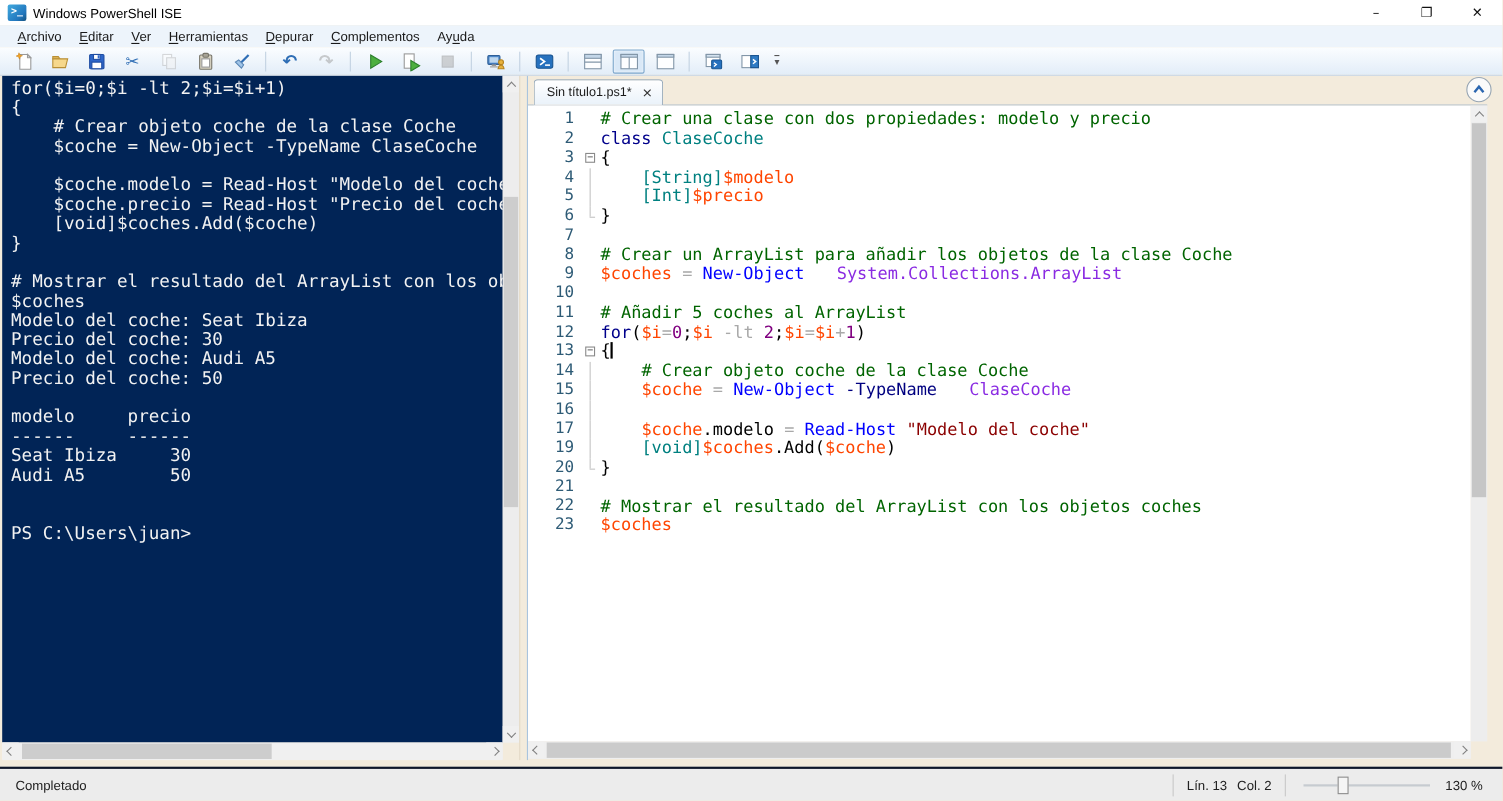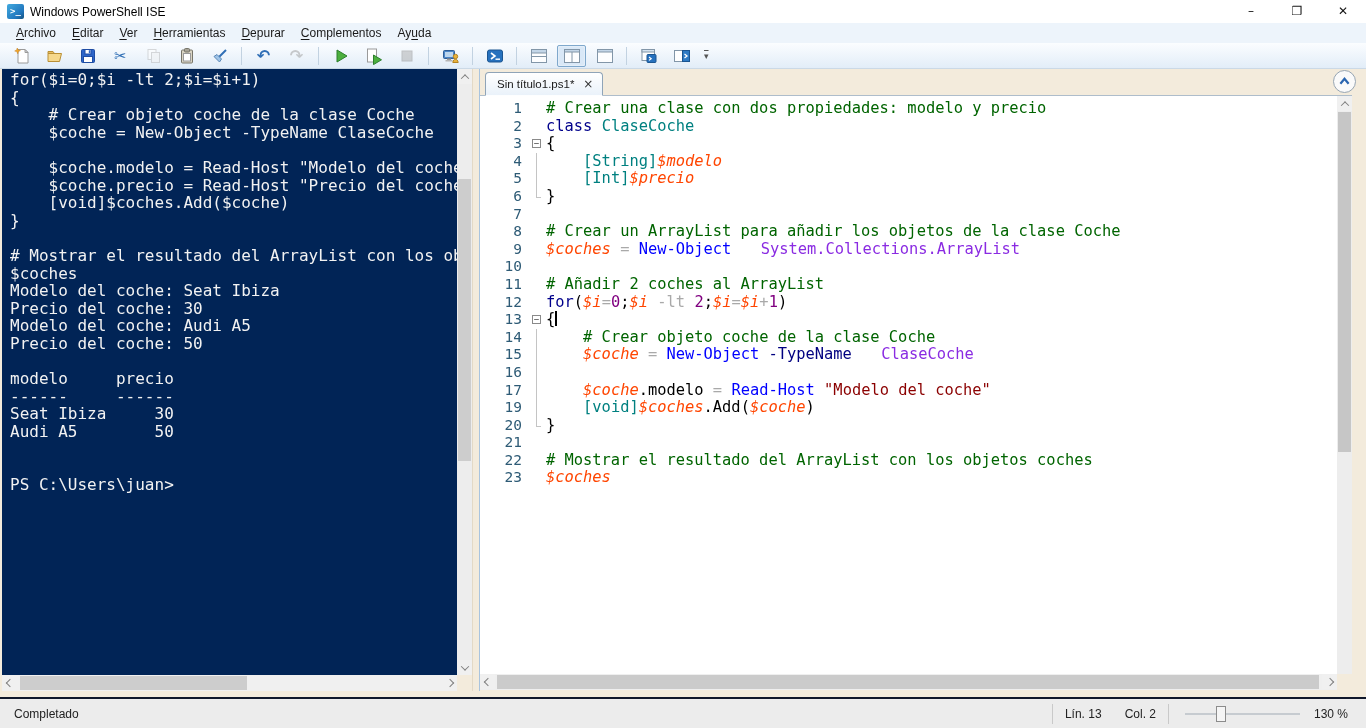--- a/index.html
+++ b/index.html
@@ -73,37 +73,37 @@
           font-size:15.4px;line-height:17.6px;white-space:pre;}
   .ln{width:50px;flex:none;text-align:right;padding-right:8px;color:#2E5B76;font-size:14.5px;}
   .fold{width:16px;flex:none;position:relative;}
   .fold-box{position:absolute;left:2px;top:4px;width:9px;height:9px;border:1px solid #8a8a8a;background:#fff;
             font:9px/7px "DejaVu Sans Mono",monospace;text-align:center;color:#444;}
   .fold.g-mid::before{content:"";position:absolute;left:6px;top:0;bottom:0;width:1px;background:#C4C4C4;}
   .fold.g-end::before{content:"";position:absolute;left:6px;top:0;height:9px;width:1px;background:#C4C4C4;}
   .fold.g-end::after{content:"";position:absolute;left:6px;top:9px;width:5px;height:1px;background:#C4C4C4;}
   .code{flex:1;}
   .caret{display:inline-block;width:1.5px;height:15px;background:#000;vertical-align:-2px;}
-  .cm{color:var(--tk-cm);} .kw{color:var(--tk-kw);} .cmd{color:var(--tk-cmd);} .var{color:var(--tk-var);font-style:italic;}
+  .cm{color:var(--tk-cm);} .kw{color:var(--tk-kw);} .cmd{color:var(--tk-cmd);} .var{color:var(--tk-var);}
   .str{color:var(--tk-str);} .op{color:var(--tk-op);} .num{color:var(--tk-num);} .ty{color:var(--tk-ty);}
   .arg{color:var(--tk-arg);margin-left:20px;} .par{color:var(--tk-par);} .pl{color:var(--tk-pl);}
 
   #editor-vsb{left:857px;top:27px;height:578px;background:#EDEDED;}
   #editor-hsb{left:0;top:605px;width:857px;background:#EFEFEF;}
 
   #collapse-btn{position:absolute;left:1333px;top:70px;width:23px;height:23px;border-radius:50%;
                 background:#FAFAFA;border:1px solid #97A5B2;display:flex;align-items:center;justify-content:center;}
 
   
   #statusbar{position:absolute;left:0;top:697px;width:1366px;height:31px;background:var(--status-bg);
              border-top:2px solid #0f172a;display:flex;align-items:center;font-size:12px;color:#222;}
   #status-text{padding-left:14px;}
   #status-right{margin-left:auto;display:flex;align-items:center;padding-right:18px;}
   .st-sep{width:1px;height:20px;background:#C9C9C9;margin:0 12px;}
-  #linecol{display:flex;gap:23px;}
+  #linecol{display:flex;gap:9px;}
   #zoom-track{width:115px;height:2px;background:#C6CBD0;position:relative;margin:0 12px 0 4px;}
   #zoom-thumb{position:absolute;left:31px;top:-7px;width:10px;height:16px;background:#F5F5F5;border:1px solid #8C8C8C;}
   #zoom-label{min-width:36px;text-align:right;}
 </style>
 </head>
 <body>
 
 <div id="titlebar">
   <div id="ps-logo">&gt;_</div>
   <span id="title-text">Windows PowerShell ISE</span>
@@ -347,21 +347,21 @@
       <div class="ed-row"><span class="ln">1</span><span class="fold"></span><span class="code"><span class="cm"># Crear una clase con dos propiedades: modelo y precio</span></span></div>
       <div class="ed-row"><span class="ln">2</span><span class="fold"></span><span class="code"><span class="kw">class</span><span class="pl"> </span><span class="ty">ClaseCoche</span></span></div>
       <div class="ed-row"><span class="ln">3</span><span class="fold"><span class="fold-box">−</span></span><span class="code"><span class="pl">{</span></span></div>
       <div class="ed-row"><span class="ln">4</span><span class="fold g-mid"></span><span class="code"><span class="pl">    </span><span class="ty">[String]</span><span class="var">$modelo</span></span></div>
       <div class="ed-row"><span class="ln">5</span><span class="fold g-mid"></span><span class="code"><span class="pl">    </span><span class="ty">[Int]</span><span class="var">$precio</span></span></div>
       <div class="ed-row"><span class="ln">6</span><span class="fold g-end"></span><span class="code"><span class="pl">}</span></span></div>
       <div class="ed-row"><span class="ln">7</span><span class="fold"></span><span class="code"></span></div>
       <div class="ed-row"><span class="ln">8</span><span class="fold"></span><span class="code"><span class="cm"># Crear un ArrayList para añadir los objetos de la clase Coche</span></span></div>
       <div class="ed-row"><span class="ln">9</span><span class="fold"></span><span class="code"><span class="var">$coches</span><span class="pl"> </span><span class="op">=</span><span class="pl"> </span><span class="cmd">New-Object</span><span class="pl"> </span><span class="arg">System.Collections.ArrayList</span></span></div>
       <div class="ed-row"><span class="ln">10</span><span class="fold"></span><span class="code"></span></div>
-      <div class="ed-row"><span class="ln">11</span><span class="fold"></span><span class="code"><span class="cm"># Añadir 2 coches al ArrayList</span></span></div>
+      <div class="ed-row"><span class="ln">11</span><span class="fold"></span><span class="code"><span class="cm"># Añadir 5 coches al ArrayList</span></span></div>
       <div class="ed-row"><span class="ln">12</span><span class="fold"></span><span class="code"><span class="kw">for</span><span class="pl">(</span><span class="var">$i</span><span class="op">=</span><span class="num">0</span><span class="pl">;</span><span class="var">$i</span><span class="pl"> </span><span class="op">-lt</span><span class="pl"> </span><span class="num">2</span><span class="pl">;</span><span class="var">$i</span><span class="op">=</span><span class="var">$i</span><span class="op">+</span><span class="num">1</span><span class="pl">)</span></span></div>
       <div class="ed-row"><span class="ln">13</span><span class="fold"><span class="fold-box">−</span></span><span class="code"><span class="pl">{</span><span class="caret"></span></span></div>
       <div class="ed-row"><span class="ln">14</span><span class="fold g-mid"></span><span class="code"><span class="pl">    </span><span class="cm"># Crear objeto coche de la clase Coche</span></span></div>
       <div class="ed-row"><span class="ln">15</span><span class="fold g-mid"></span><span class="code"><span class="pl">    </span><span class="var">$coche</span><span class="pl"> </span><span class="op">=</span><span class="pl"> </span><span class="cmd">New-Object</span><span class="pl"> </span><span class="par">-TypeName</span><span class="pl"> </span><span class="arg">ClaseCoche</span></span></div>
       <div class="ed-row"><span class="ln">16</span><span class="fold g-mid"></span><span class="code"></span></div>
       <div class="ed-row"><span class="ln">17</span><span class="fold g-mid"></span><span class="code"><span class="pl">    </span><span class="var">$coche</span><span class="pl">.modelo</span><span class="pl"> </span><span class="op">=</span><span class="pl"> </span><span class="cmd">Read-Host</span><span class="pl"> </span><span class="str">"Modelo del coche"</span></span></div>
       <div class="ed-row"><span class="ln">19</span><span class="fold g-mid"></span><span class="code"><span class="pl">    </span><span class="ty">[void]</span><span class="var">$coches</span><span class="pl">.Add(</span><span class="var">$coche</span><span class="pl">)</span></span></div>
       <div class="ed-row"><span class="ln">20</span><span class="fold g-end"></span><span class="code"><span class="pl">}</span></span></div>
       <div class="ed-row"><span class="ln">21</span><span class="fold"></span><span class="code"></span></div>
       <div class="ed-row"><span class="ln">22</span><span class="fold"></span><span class="code"><span class="cm"># Mostrar el resultado del ArrayList con los objetos coches</span></span></div>

